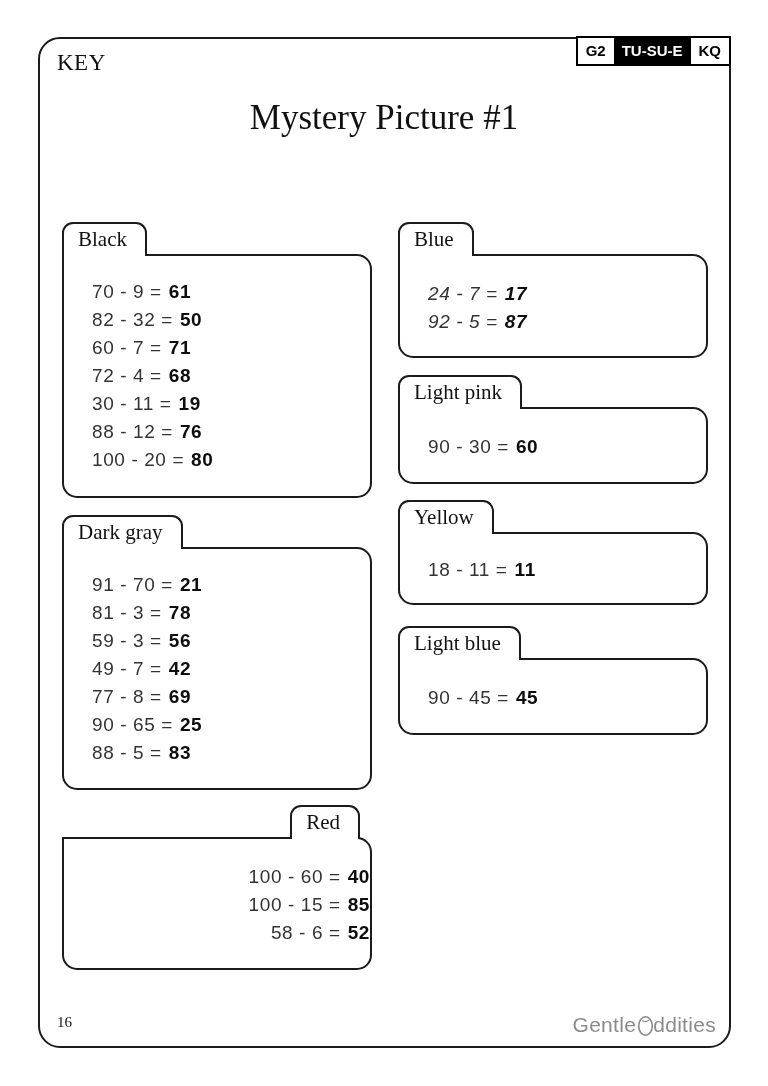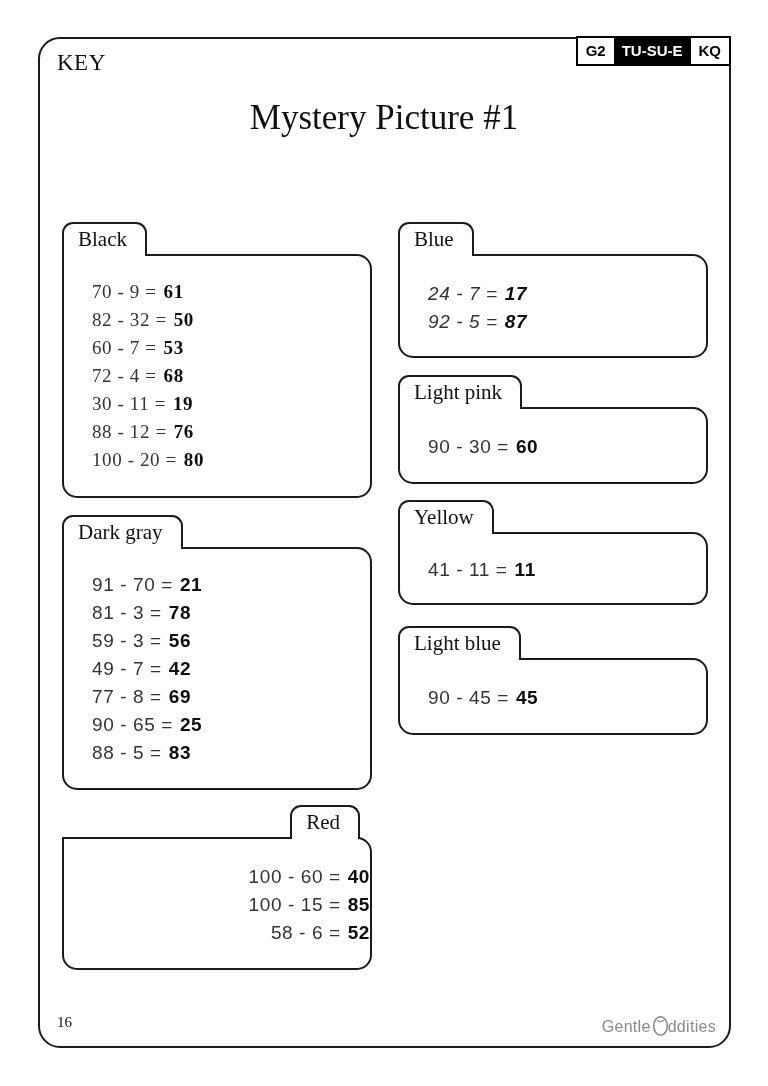--- a/index.html
+++ b/index.html
@@ -49,42 +49,42 @@
     border: 2px solid #1b1b1b; border-radius: 0 15px 15px 15px;
     background: #fff; width: 310px;
   }
   .eq-list { padding-left: 28px; }
   .eq-row { line-height: 28px; font-size: 19px; letter-spacing: 0.6px; white-space: nowrap; }
   .eq-expr { color: #333333; font-weight: 400; }
   .eq-ans  { color: #0d0d0d; font-weight: 700; margin-left: 7px; }
 
   
   #box-black      { left: 62px;  top: 222px; }
-  #box-black .box-body      { height: 244px; font-family: Liberation Serif, serif; } #box-black .eq-list      { padding-top: 22px; }
+  #box-black .box-body      { height: 244px; } #box-black .eq-list      { padding-top: 22px; }
   #box-darkgray   { left: 62px;  top: 515px; }
   #box-darkgray .box-body   { height: 243px; } #box-darkgray .eq-list   { padding-top: 22px; }
   #box-red        { left: 62px;  top: 805px; text-align: right; }
   #box-red .box-body        { height: 133px; } #box-red .eq-list        { padding-top: 24px; }
   #box-blue       { left: 398px; top: 222px; }
   #box-blue .box-body       { height: 104px; } #box-blue .eq-list       { padding-top: 24px; font-style: italic; }
   #box-lightpink  { left: 398px; top: 375px; }
   #box-lightpink .box-body  { height: 77px; }  #box-lightpink .eq-list  { padding-top: 24px; }
   #box-yellow     { left: 398px; top: 500px; }
   #box-yellow .box-body     { height: 73px; }  #box-yellow .eq-list     { padding-top: 22px; }
   #box-lightblue  { left: 398px; top: 626px; }
   #box-lightblue .box-body  { height: 77px; }  #box-lightblue .eq-list  { padding-top: 24px; }
 
   .page-number {
     position: absolute; left: 57px; top: 1014px;
     font-family: "Liberation Serif", serif; font-size: 15px; color: #111;
   }
   .brand {
     position: absolute; right: 52px; top: 1013px;
-    display: flex; align-items: center;
-    font-family: "Liberation Sans", sans-serif; font-size: 16px;
+    display: flex; 
+    font-family: "Liberation Sans", sans-serif; font-size: 21px;
     color: #8b8b8b; letter-spacing: 0.3px;
   }
   .brand .egg { display: inline-block; margin: 0 -1px 0 1px; }
 </style>
 </head>
 <body>
 
 <div class="page">
 
   <div class="sheet-border"></div>
@@ -98,21 +98,21 @@
   </div>
 
   <div class="page-title">Mystery Picture #1</div>
 
   <div class="color-box" id="box-black">
     <div class="box-tab">Black</div>
     <div class="box-body">
       <div class="eq-list">
         <div class="eq-row"><span class="eq-expr">70 - 9 =</span><span class="eq-ans">61</span></div>
         <div class="eq-row"><span class="eq-expr">82 - 32 =</span><span class="eq-ans">50</span></div>
-        <div class="eq-row"><span class="eq-expr">60 - 7 =</span><span class="eq-ans">53</span></div>
+        <div class="eq-row"><span class="eq-expr">60 - 7 =</span><span class="eq-ans">71</span></div>
         <div class="eq-row"><span class="eq-expr">72 - 4 =</span><span class="eq-ans">68</span></div>
         <div class="eq-row"><span class="eq-expr">30 - 11 =</span><span class="eq-ans">19</span></div>
         <div class="eq-row"><span class="eq-expr">88 - 12 =</span><span class="eq-ans">76</span></div>
         <div class="eq-row"><span class="eq-expr">100 - 20 =</span><span class="eq-ans">80</span></div>
       </div>
     </div>
   </div>
 
   <div class="color-box" id="box-darkgray">
     <div class="box-tab">Dark gray</div>
@@ -156,21 +156,21 @@
       <div class="eq-list">
         <div class="eq-row"><span class="eq-expr">90 - 30 =</span><span class="eq-ans">60</span></div>
       </div>
     </div>
   </div>
 
   <div class="color-box" id="box-yellow">
     <div class="box-tab">Yellow</div>
     <div class="box-body">
       <div class="eq-list">
-        <div class="eq-row"><span class="eq-expr">41 - 11 =</span><span class="eq-ans">11</span></div>
+        <div class="eq-row"><span class="eq-expr">18 - 11 =</span><span class="eq-ans">11</span></div>
       </div>
     </div>
   </div>
 
   <div class="color-box" id="box-lightblue">
     <div class="box-tab">Light blue</div>
     <div class="box-body">
       <div class="eq-list">
         <div class="eq-row"><span class="eq-expr">90 - 45 =</span><span class="eq-ans">45</span></div>
       </div>

